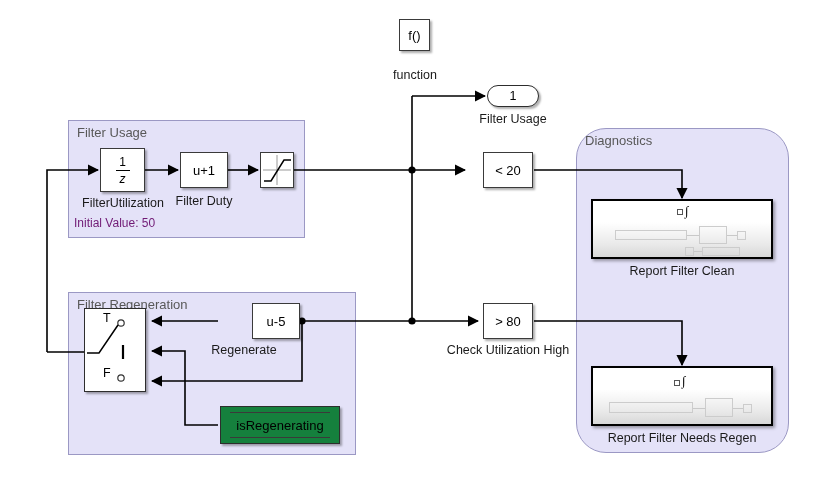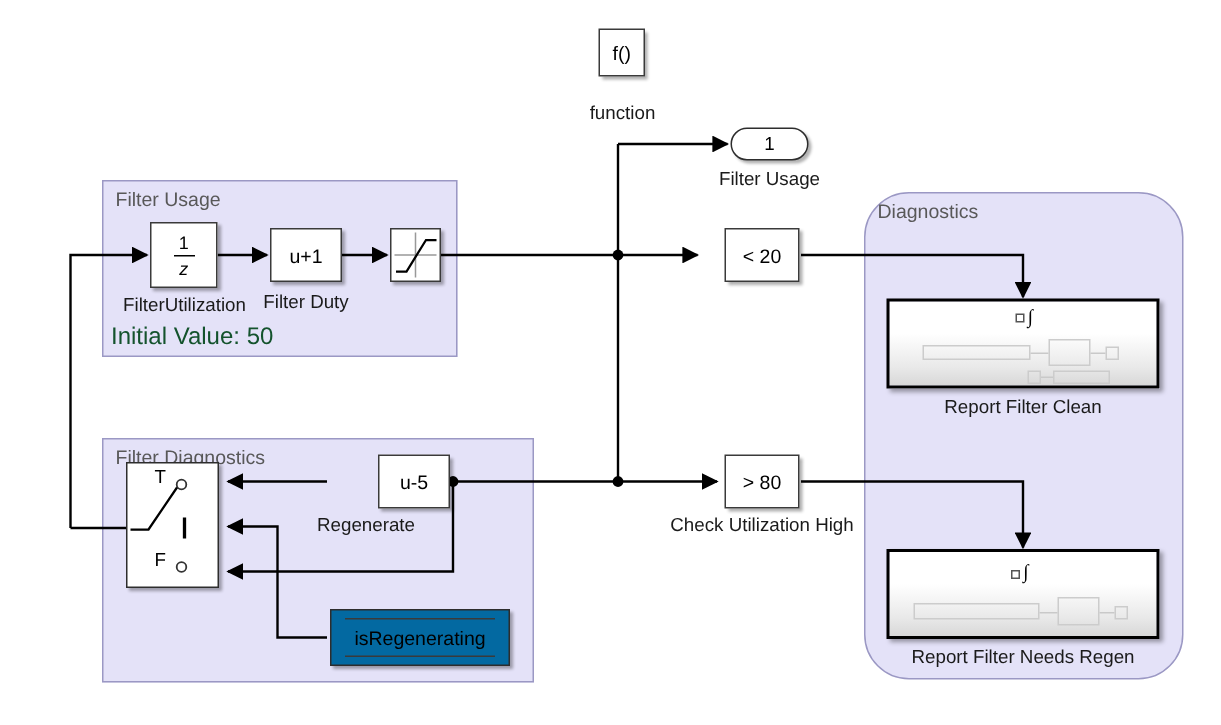--- a/index.html
+++ b/index.html
@@ -49,22 +49,22 @@
   }
   .blk-label {
     position: absolute;
     font-size: 12.5px;
     color: #1a1a1a;
     white-space: nowrap;
     text-align: center;
   }
   .sub-note {
     position: absolute;
-    font-size: 16px;
-    color: #14532d;
+    font-size: 12px;
+    color: #701a75;
     white-space: nowrap;
   }
   
   .frac {
     display: flex;
     flex-direction: column;
     align-items: center;
     line-height: 1;
     font-size: 12px;
   }
@@ -98,21 +98,21 @@
     box-shadow: 2px 2px 2px rgba(0,0,0,0.32);
   }
   .switchblk .tlab, .switchblk .flab {
     position: absolute;
     font-size: 12.5px;
     color: #000;
   }
   
   .dstore {
     position: absolute;
-    background: #0369a1;
+    background: #15803d;
     border: 1.6px solid #2d2d2d;
     box-sizing: border-box;
     box-shadow: 2px 2px 2px rgba(0,0,0,0.32);
     display: flex;
     align-items: center;
     justify-content: center;
     font-size: 13px;
     color: #000;
   }
   .dstore .ln {
@@ -159,21 +159,21 @@
 </head>
 <body>
 
 <div id="canvas">
 
   <div class="subsys" style="left:68px; top:120px; width:237px; height:118px;">
     <div class="subsys-title">Filter Usage</div>
   </div>
 
   <div class="subsys" style="left:68px; top:292px; width:288px; height:163px;">
-    <div class="subsys-title">Filter Diagnostics</div>
+    <div class="subsys-title">Filter Regeneration</div>
   </div>
 
   <div class="subsys" style="left:576px; top:128px; width:213px; height:325px;border-radius:30px;">
     <div class="subsys-title">Diagnostics</div>
   </div>
 
   <svg id="wires" viewBox="0 0 814 483" width="814" height="483">
     <defs>
       <marker id="arw" viewBox="0 0 10 10" refX="9" refY="5" markerWidth="7" markerHeight="7" orient="auto-start-reverse">
         <path d="M 0 0 L 10 5 L 0 10 z" fill="#000"></path>

